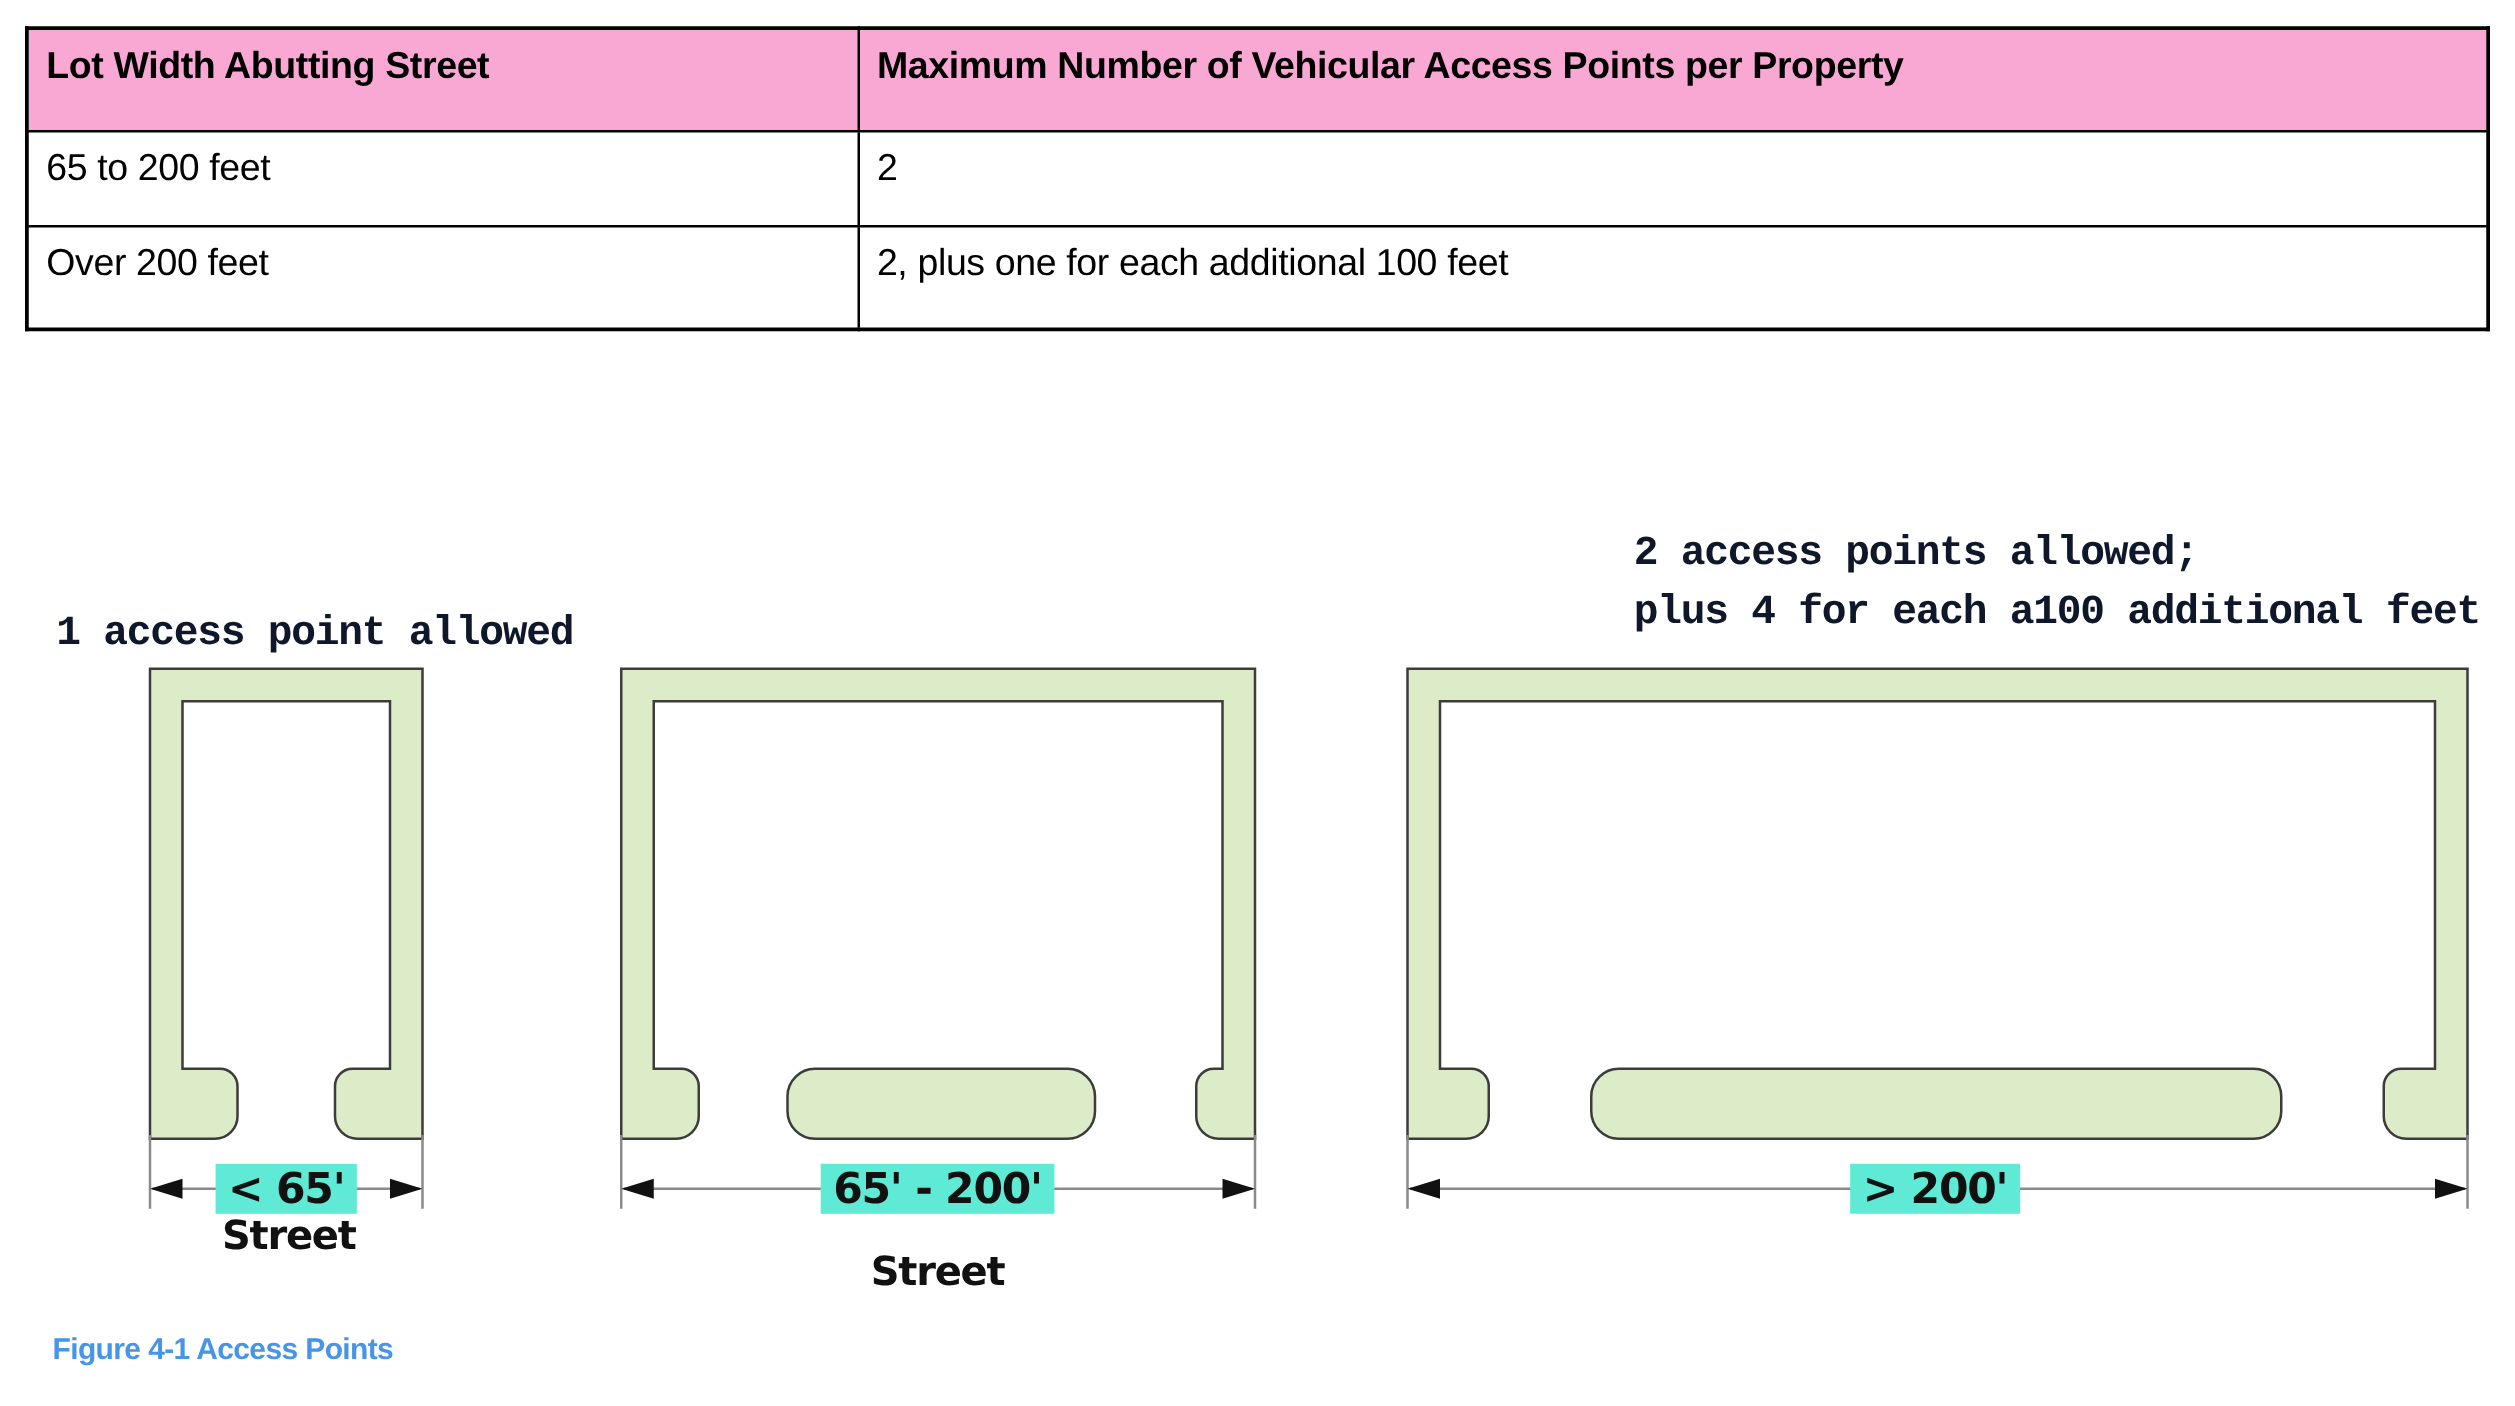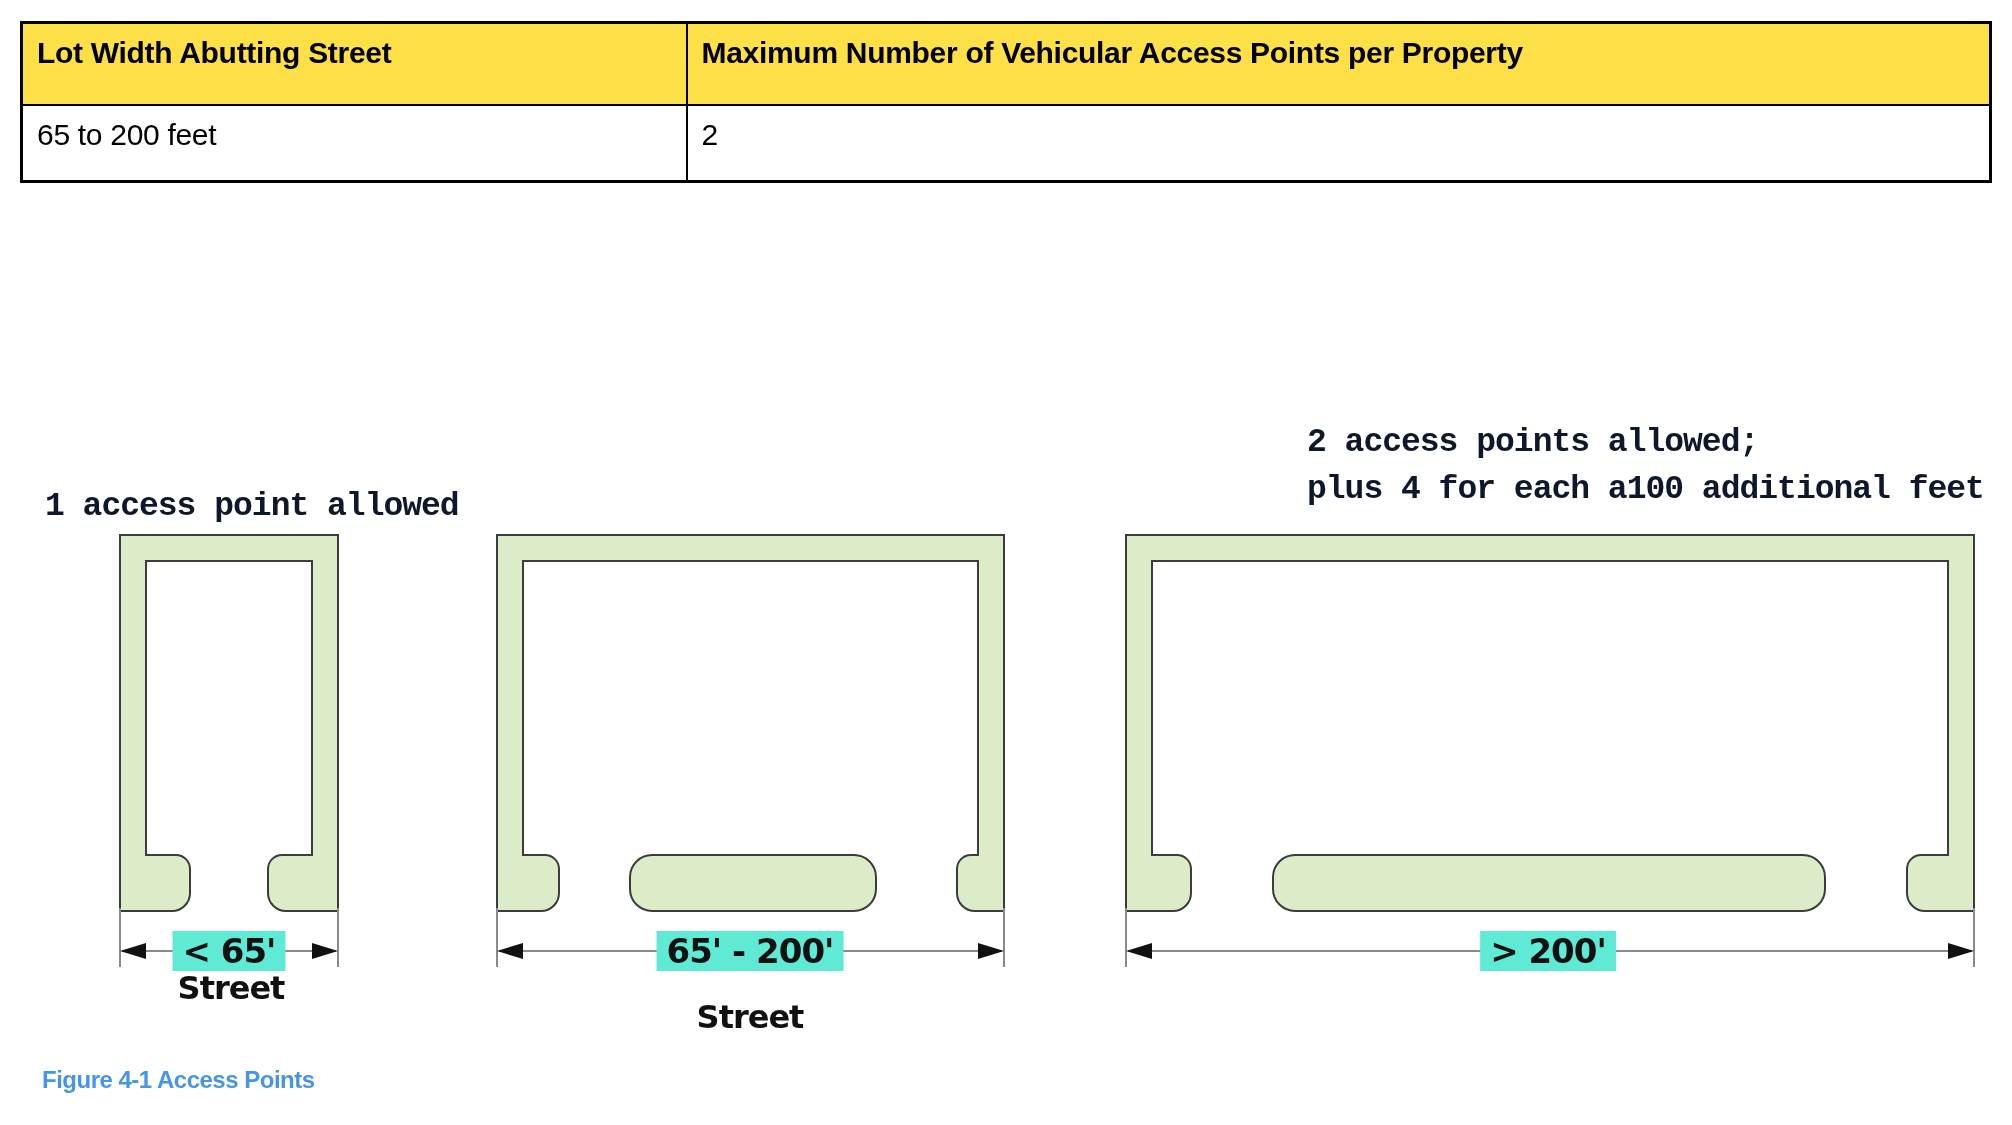--- a/index.html
+++ b/index.html
@@ -26,21 +26,21 @@
     text-align:left;
     vertical-align:top;
     padding:12px 10px 10px 14px;
     font-size:30px;
     letter-spacing:-0.3px;
     color:#000;
     overflow:hidden;
     white-space:nowrap;
   }
   .spec-table th{
-    background:#fde047;
+    background:#f9a8d4;
     font-weight:bold;
     height:58px;
   }
   .spec-table td{height:52px;}
   .spec-table .row-last td{height:58px;}
 
   
   .diagram-label{
     position:absolute;
     font-family:Liberation Mono, monospace;
@@ -102,20 +102,24 @@
       <tr>
         <th>Lot Width Abutting Street</th>
         <th>Maximum Number of Vehicular Access Points per Property</th>
       </tr>
     </thead>
     <tbody>
       <tr>
         <td>65 to 200 feet</td>
         <td>2</td>
       </tr>
+      <tr class="row-last">
+        <td>Over 200 feet</td>
+        <td>2, plus one for each additional 100 feet</td>
+      </tr>
     </tbody>
   </table>
 
   <svg class="shapes-layer" width="2012" height="1125" viewBox="0 0 2012 1125">
 
     <path d="M120,535 H338 V911 H286 A18,18 0 0 1 268,893 V869 A14,14 0 0 1 282,855 H312 V561 H146 V855 H176 A14,14 0 0 1 190,869 V893 A18,18 0 0 1 172,911 H120 Z" fill="#DCEBC8" stroke="#3c3c3c" stroke-width="2"></path>
 
     <path d="M497,535 H1004 V911 H975 A18,18 0 0 1 957,893 V869 A14,14 0 0 1 971,855 H978 V561 H523 V855 H545 A14,14 0 0 1 559,869 V893 A18,18 0 0 1 541,911 H497 Z" fill="#DCEBC8" stroke="#3c3c3c" stroke-width="2"></path>
     <rect x="630" y="855" width="246" height="56" rx="22" ry="22" fill="#DCEBC8" stroke="#3c3c3c" stroke-width="2"></rect>
 

